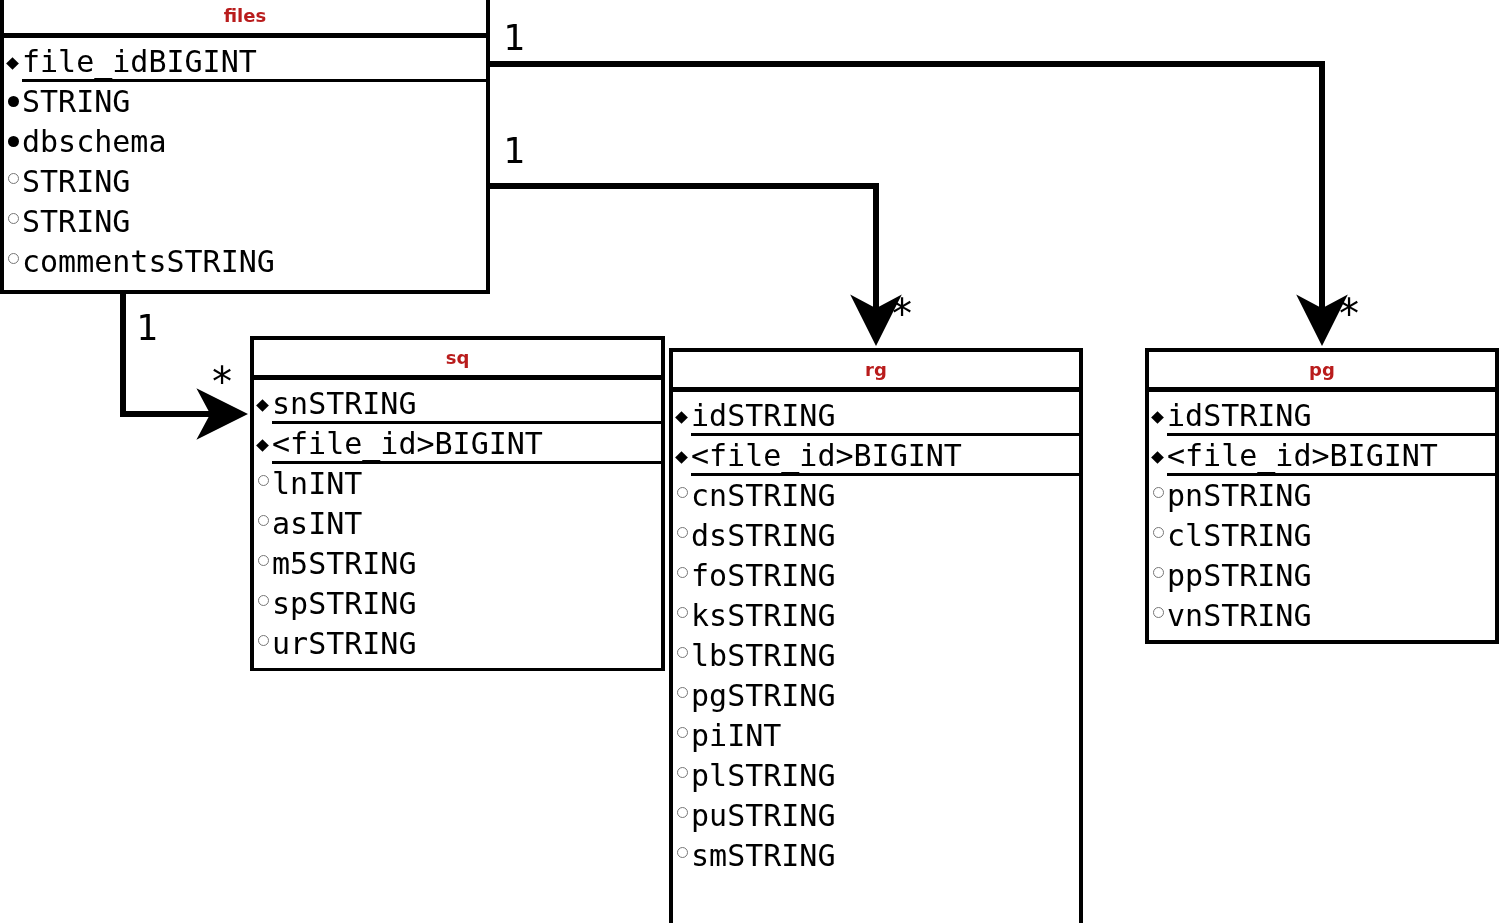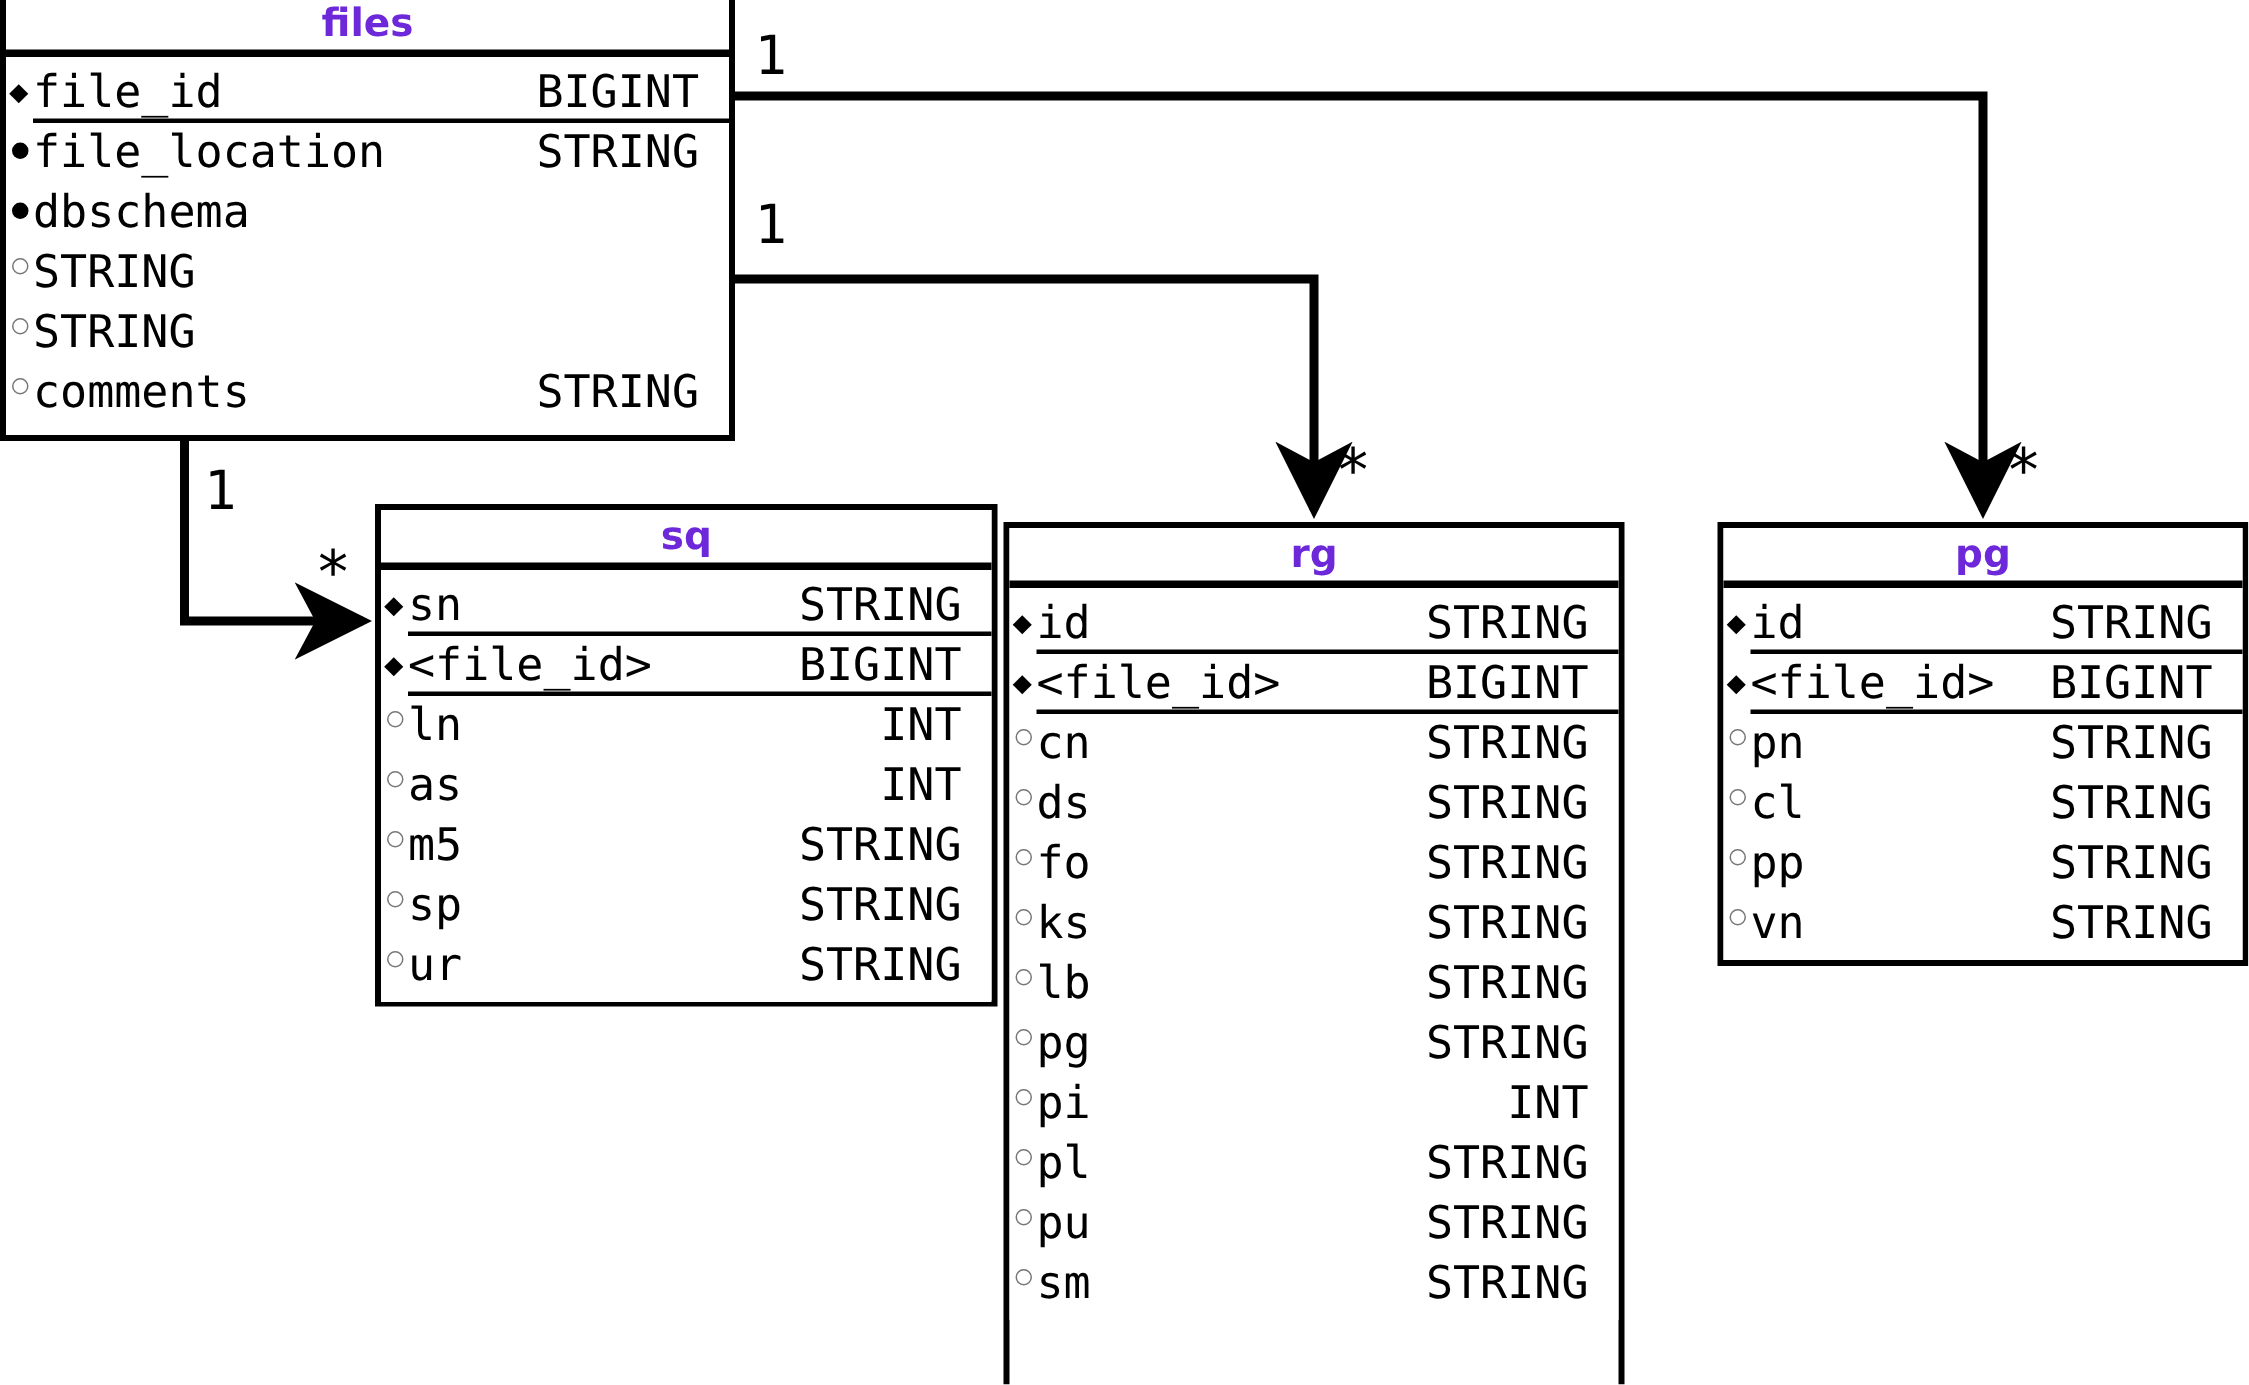--- a/index.html
+++ b/index.html
@@ -38,22 +38,22 @@
     height: 40px;
     border-bottom: 5px solid #000000;
     display: flex;
     align-items: center;
     justify-content: center;
     background: #ffffff;
   }
   .entity-title {
     font-family: "DejaVu Sans", sans-serif;
     font-weight: bold;
-    font-size: 26px;
-    color: #6d28d9;
+    font-size: 18px;
+    color: #b91c1c;
     letter-spacing: 0px;
   }
   .entity-body {
     padding: 4px 0 4px 0;
     background: #ffffff;
   }
   .attr-row {
     display: flex;
     align-items: baseline;
     height: 40px;
@@ -93,21 +93,20 @@
     height: 9px;
     border-radius: 50%;
     border: 1.5px solid #777777;
     background: transparent;
     position: relative;
     top: -7px;
   }
   .attr-names {
     flex: 1 1 auto;
     display: flex;
-    justify-content: space-between;
     align-items: baseline;
     font-size: 30px;
     line-height: 40px;
     color: #000000;
     font-family: "DejaVu Sans Mono", monospace;
     white-space: pre;
   }
   .attr-row.key .attr-names {
     border-bottom: 3px solid #000000;
     height: 37px;
@@ -151,21 +150,21 @@
         <div class="entity-header">
           <span class="entity-title">files</span>
         </div>
         <div class="entity-body">
           <div class="attr-row key">
             <span class="marker"><span class="glyph-diamond"></span></span>
             <span class="attr-names"><span class="attr-name">file_id</span><span class="attr-type">BIGINT</span></span>
           </div>
           <div class="attr-row">
             <span class="marker"><span class="glyph-dot"></span></span>
-            <span class="attr-names"><span class="attr-name">file_location</span><span class="attr-type">STRING</span></span>
+            <span class="attr-names"><span class="attr-type">STRING</span></span>
           </div>
           <div class="attr-row">
             <span class="marker"><span class="glyph-dot"></span></span>
             <span class="attr-names"><span class="attr-name">dbschema</span></span>
           </div>
           <div class="attr-row">
             <span class="marker"><span class="glyph-circle"></span></span>
             <span class="attr-names"><span class="attr-type">STRING</span></span>
           </div>
           <div class="attr-row">

